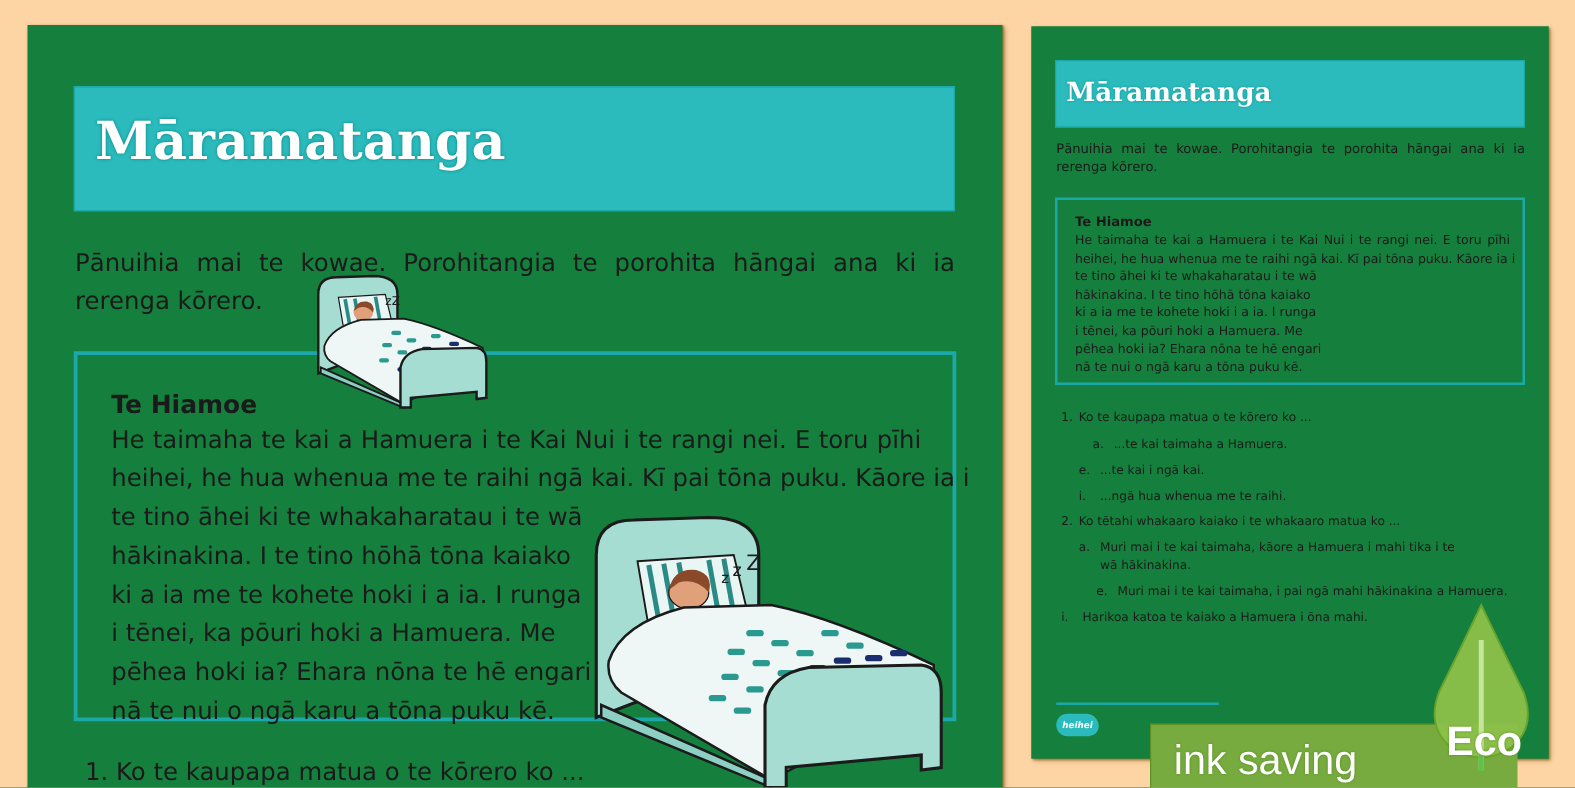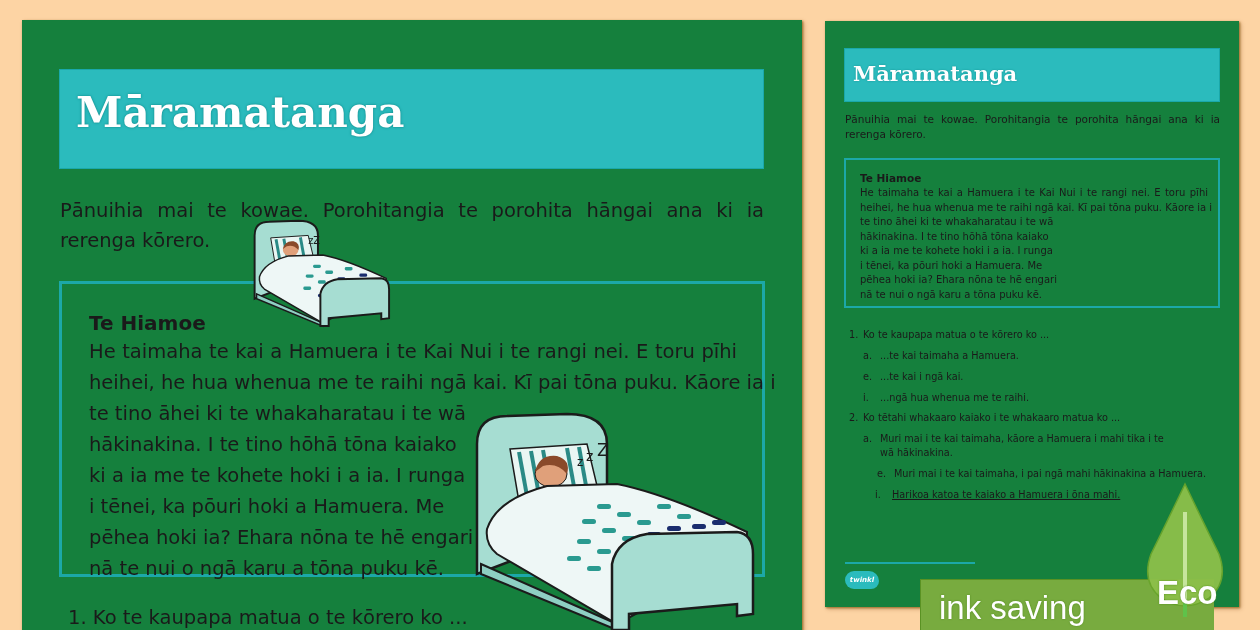--- a/index.html
+++ b/index.html
@@ -203,48 +203,48 @@
       <span class="line">i tēnei, ka pōuri hoki a Hamuera. Me</span>
       <span class="line">pēhea hoki ia? Ehara nōna te hē engari</span>
       <span class="line">nā te nui o ngā karu a tōna puku kē.</span>
     </div>
   </div>
 
   <div class="qlist">
     <div class="q" style="top:0px;left:0;">
       <span class="num">1.</span><span>Ko te kaupapa matua o te kōrero ko ...</span>
     </div>
-    <div class="q opt" style="top:21px;left:14px;">
+    <div class="q opt" style="top:21px;left:25px;">
       <span class="num">a.</span><span>...te kai taimaha a Hamuera.</span>
     </div>
     <div class="q opt" style="top:42px;left:14px;">
       <span class="num">e.</span><span>...te kai i ngā kai.</span>
     </div>
     <div class="q opt" style="top:63px;left:14px;">
       <span class="num">i.</span><span>...ngā hua whenua me te raihi.</span>
     </div>
     <div class="q" style="top:83px;left:0;">
       <span class="num">2.</span><span>Ko tētahi whakaaro kaiako i te whakaaro matua ko ...</span>
     </div>
     <div class="q opt" style="top:104px;left:14px;">
       <span class="num">a.</span><span>Muri mai i te kai taimaha, kāore a Hamuera i mahi tika i te</span>
     </div>
     <div class="q opt" style="top:118px;left:31px;">
       <span>wā hākinakina.</span>
     </div>
     <div class="q opt" style="top:139px;left:28px;">
       <span class="num">e.</span><span>Muri mai i te kai taimaha, i pai ngā mahi hākinakina a Hamuera.</span>
     </div>
-    <div class="q opt" style="top:160px;left:26px;text-decoration:underline;">
+    <div class="q opt" style="top:160px;left:0;">
       <span class="num">i.</span><span>Harikoa katoa te kaiako a Hamuera i ōna mahi.</span>
     </div>
   </div>
 
   <div class="footer-line"></div>
-  <div class="logo">twinkl</div>
+  <div class="logo">heihei</div>
 </div>
 
 <svg id="bed-small" viewBox="0 0 312 226">
   <path d="M30 170 L30 40 Q30 12 60 12 L120 10 Q160 10 160 40 L160 120 Z" fill="#a6ddd2" stroke="#1b1b1b" stroke-width="4"></path>
   <path d="M63 45 L140 40 L152 90 L72 98 Z" fill="#e9f6f3" stroke="#1b1b1b" stroke-width="2"></path>
   <g stroke="#2a8a86" stroke-width="6">
     <line x1="74" y1="48" x2="82" y2="92"></line>
       <line x1="90" y1="47" x2="98" y2="91"></line>
     <line x1="124" y1="44" x2="132" y2="88"></line>
   </g>

